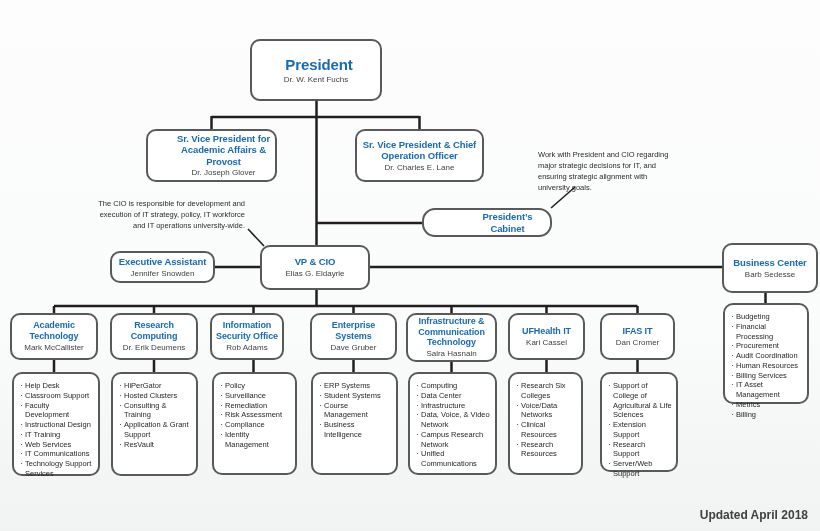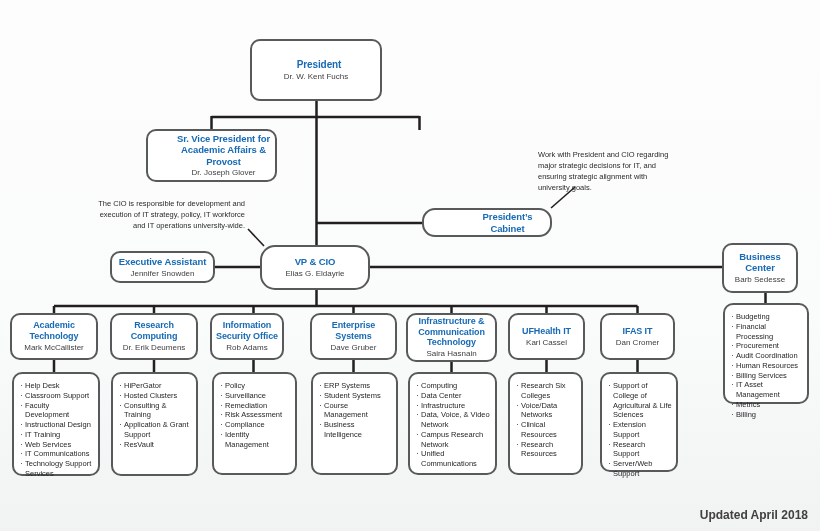--- a/index.html
+++ b/index.html
@@ -24,21 +24,21 @@
     padding:2px 3px;
   }
   .node .title {
     color:#176ab5; font-weight:bold;
     font-size:9.5px; line-height:1.18; letter-spacing:-0.1px;
   }
   .node.dept .title { font-size:9px; }
   .node .name {
     color:#414042; font-size:8px; line-height:1.2; margin-top:1.5px;
   }
-  .node.big .title { font-size:10px;margin-left:6px; }
+  .node.big .title { font-size:15px;margin-left:6px; }
   .bullets {
     position:absolute;
     background:#ffffff;
     border:2px solid #58595b;
     border-radius:10px;
     padding:7px 2px 4px 4px;
     font-size:7.5px; line-height:1.3; color:#27272a;
   }
   .bullet { display:flex; align-items:flex-start; }
   .b-dot { flex:0 0 7px; text-align:center; color:#27272a; }
@@ -83,36 +83,40 @@
   <div class="node big" style="left:250px; top:39px; width:132px; height:62px;">
     <div class="title">President</div>
     <div class="name">Dr. W. Kent Fuchs</div>
   </div>
 
   <div class="node" style="left:146px; top:129px; width:131px; height:53px;padding-left:27px;">
     <div class="title">Sr. Vice President for Academic Affairs &amp; Provost</div>
     <div class="name">Dr. Joseph Glover</div>
   </div>
 
+  <div class="node" style="left:355px; top:129px; width:129px; height:53px;">
+    <div class="title">Sr. Vice President &amp; Chief Operation Officer</div>
+    <div class="name">Dr. Charles E. Lane</div>
+  </div>
 
   <div class="node" style="left:422px; top:208px; width:130px; height:29px; border-radius:13px;padding-left:44px;">
     <div class="title">President’s Cabinet</div>
   </div>
 
   <div class="node" style="left:110px; top:251px; width:105px; height:32px;">
     <div class="title">Executive Assistant</div>
     <div class="name">Jennifer Snowden</div>
   </div>
 
-  <div class="node" style="left:260px; top:245px; width:110px; height:45px;border-radius:15px;">
+  <div class="node" style="left:260px; top:245px; width:110px; height:45px;">
     <div class="title">VP &amp; CIO</div>
     <div class="name">Elias G. Eldayrie</div>
   </div>
 
-  <div class="node" style="left:722px; top:243px; width:76px; height:50px;">
+  <div class="node" style="left:722px; top:243px; width:96px; height:50px;">
     <div class="title">Business Center</div>
     <div class="name">Barb Sedesse</div>
   </div>
 
   <div class="bullets" style="left:723px; top:303px; width:86px; height:101px;">
       <div class="bullet">
         <span class="b-dot">·</span>
         <span class="b-txt">Budgeting</span>
       </div>
       <div class="bullet">

